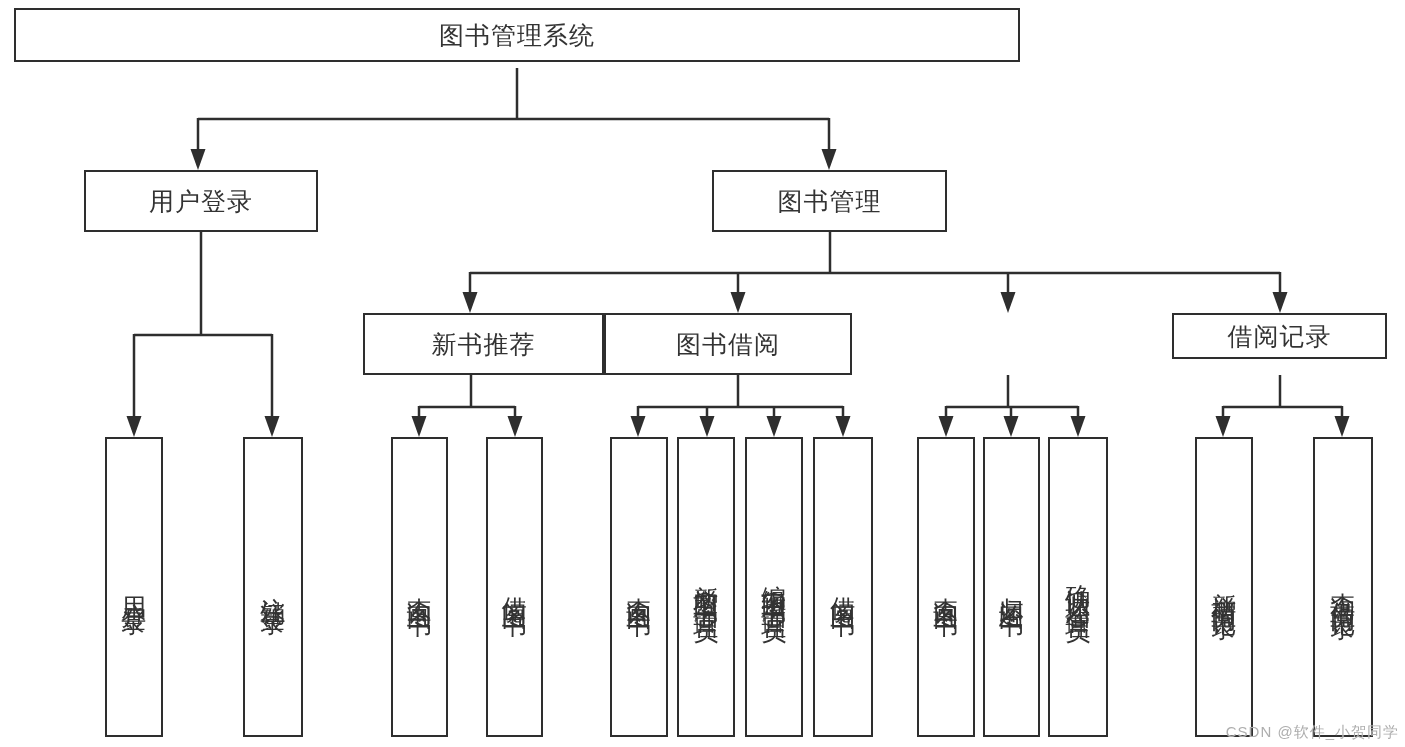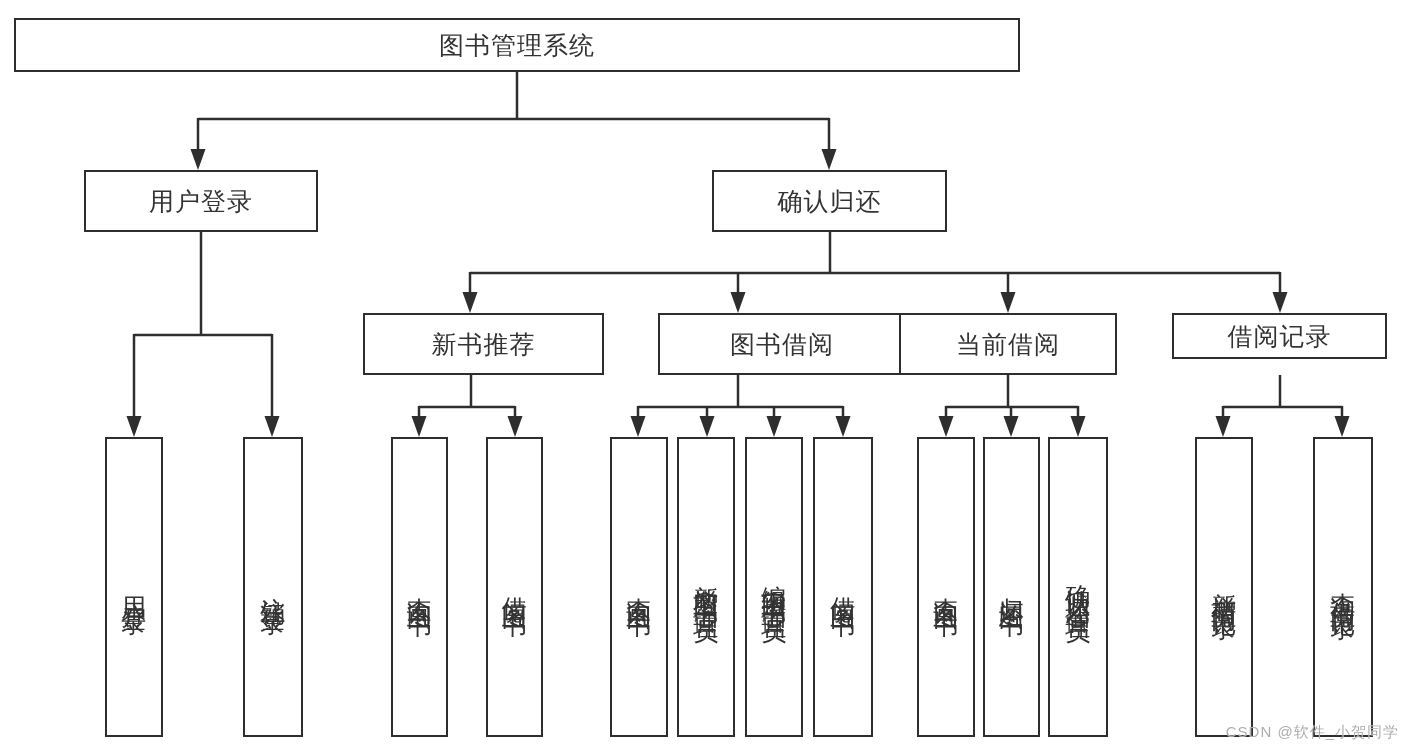--- a/index.html
+++ b/index.html
@@ -110,39 +110,36 @@
       <polygon points="766.5,416 781.5,416 774,437"></polygon>
       <polygon points="835.5,416 850.5,416 843,437"></polygon>
       <polygon points="938.5,416 953.5,416 946,437"></polygon>
       <polygon points="1003.5,416 1018.5,416 1011,437"></polygon>
       <polygon points="1070.5,416 1085.5,416 1078,437"></polygon>
       <polygon points="1215.5,416 1230.5,416 1223,437"></polygon>
       <polygon points="1334.5,416 1349.5,416 1342,437"></polygon>
     </g>
   </svg>
 
-  <div class="node" style="left:14px;top:18px;width:1006px;height:54px">
+  <div class="node" style="left:14px;top:8px;width:1006px;height:54px">
     <span class="hlabel">图书管理系统</span>
   </div>
 
   <div class="node" style="left:84px;top:170px;width:234px;height:62px">
     <span class="hlabel">用户登录</span>
   </div>
   <div class="node" style="left:712px;top:170px;width:235px;height:62px">
-    <span class="hlabel">确认归还</span>
+    <span class="hlabel">图书管理</span>
   </div>
 
   <div class="node" style="left:363px;top:313px;width:241px;height:62px">
     <span class="hlabel">新书推荐</span>
   </div>
-  <div class="node" style="left:658px;top:313px;width:248px;height:62px">
+  <div class="node" style="left:604px;top:313px;width:248px;height:62px">
     <span class="hlabel">图书借阅</span>
-  </div>
-  <div class="node" style="left:899px;top:313px;width:218px;height:62px">
-    <span class="hlabel">当前借阅</span>
   </div>
   <div class="node" style="left:1172px;top:313px;width:215px;height:46px">
     <span class="hlabel">借阅记录</span>
   </div>
 
   <div class="node" style="left:105px;top:437px;width:58px;height:300px">
     <span class="vlabel">用户登录</span>
   </div>
   <div class="node" style="left:243px;top:437px;width:60px;height:300px">
     <span class="vlabel">注销登录</span>

